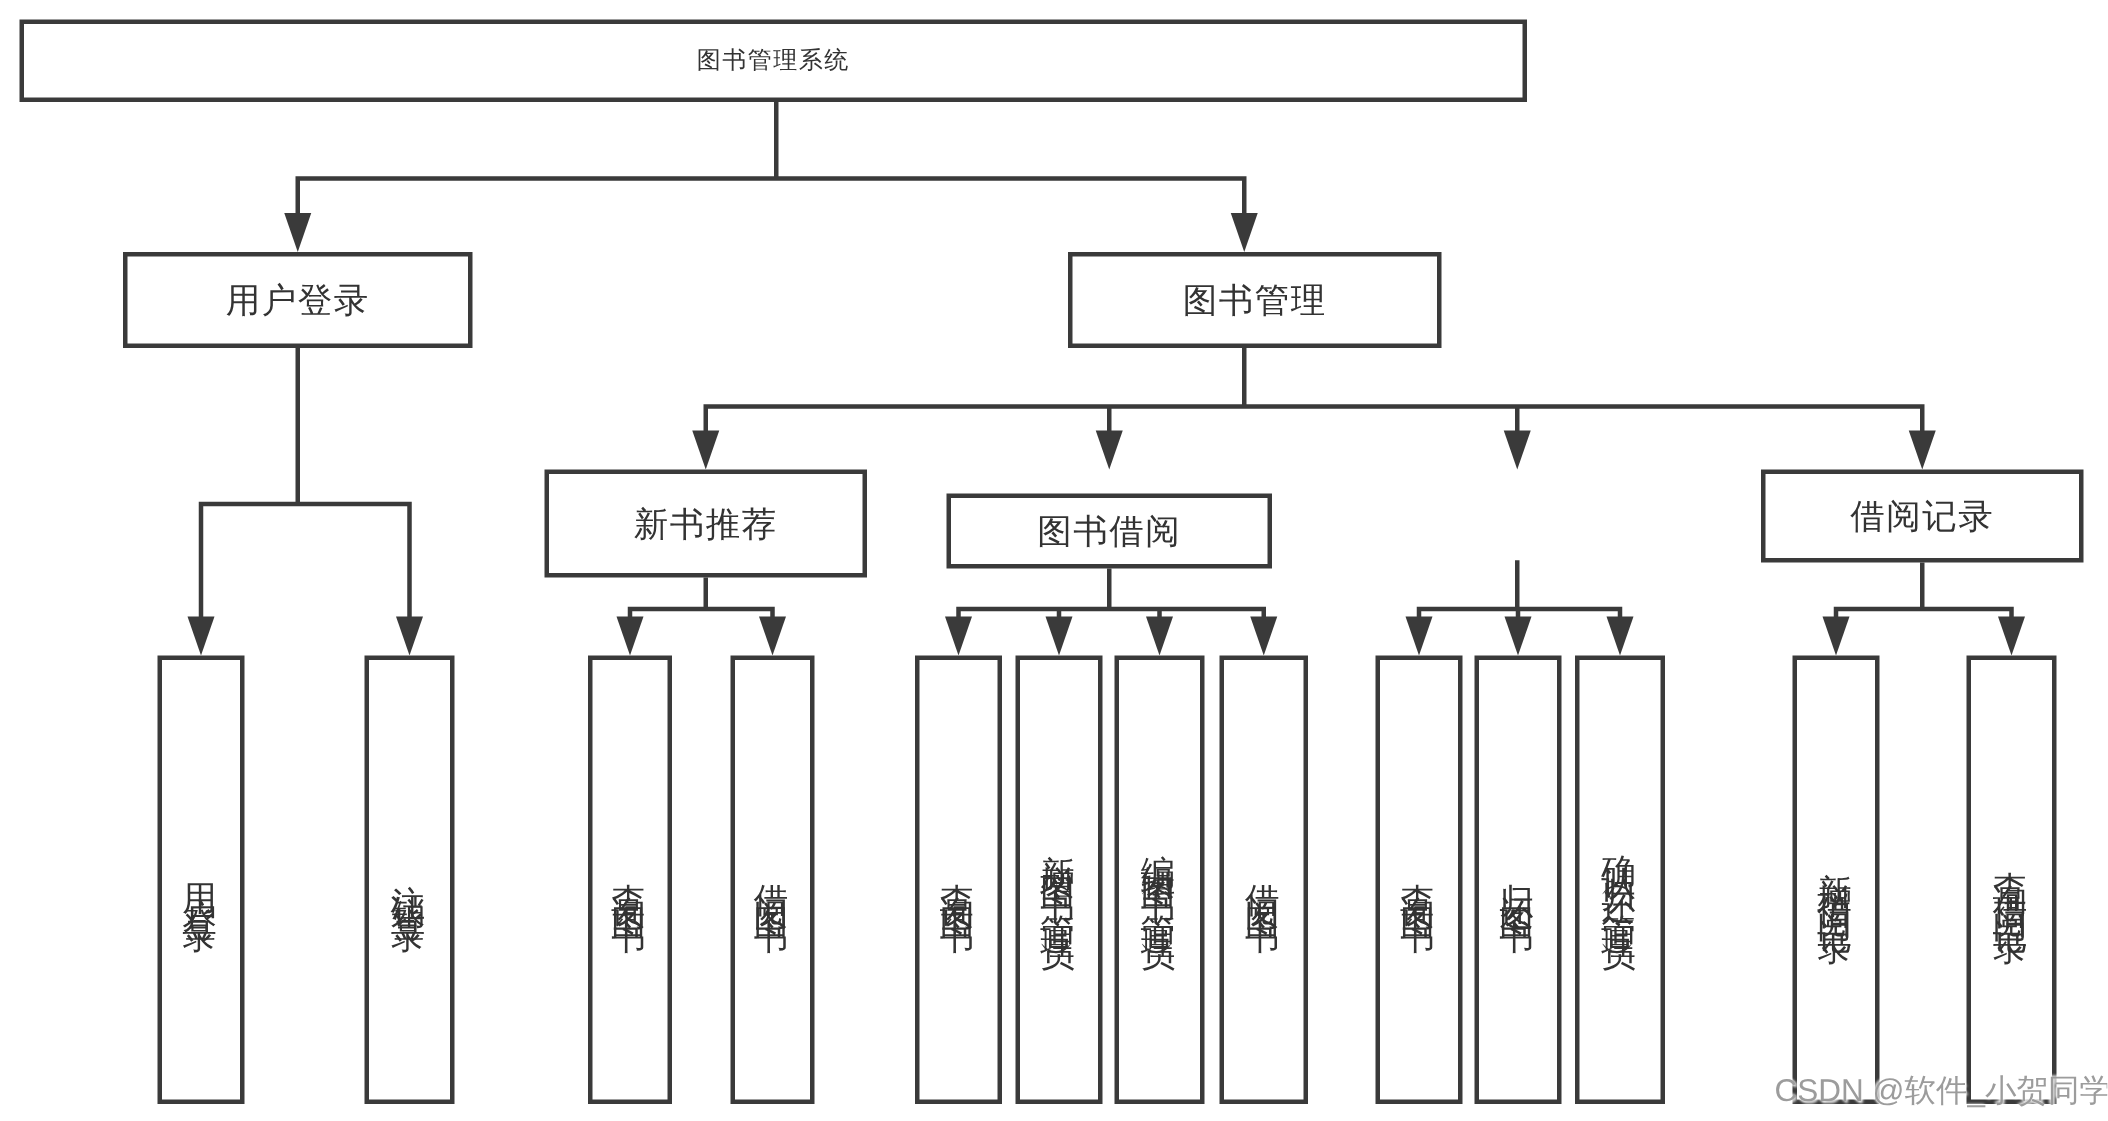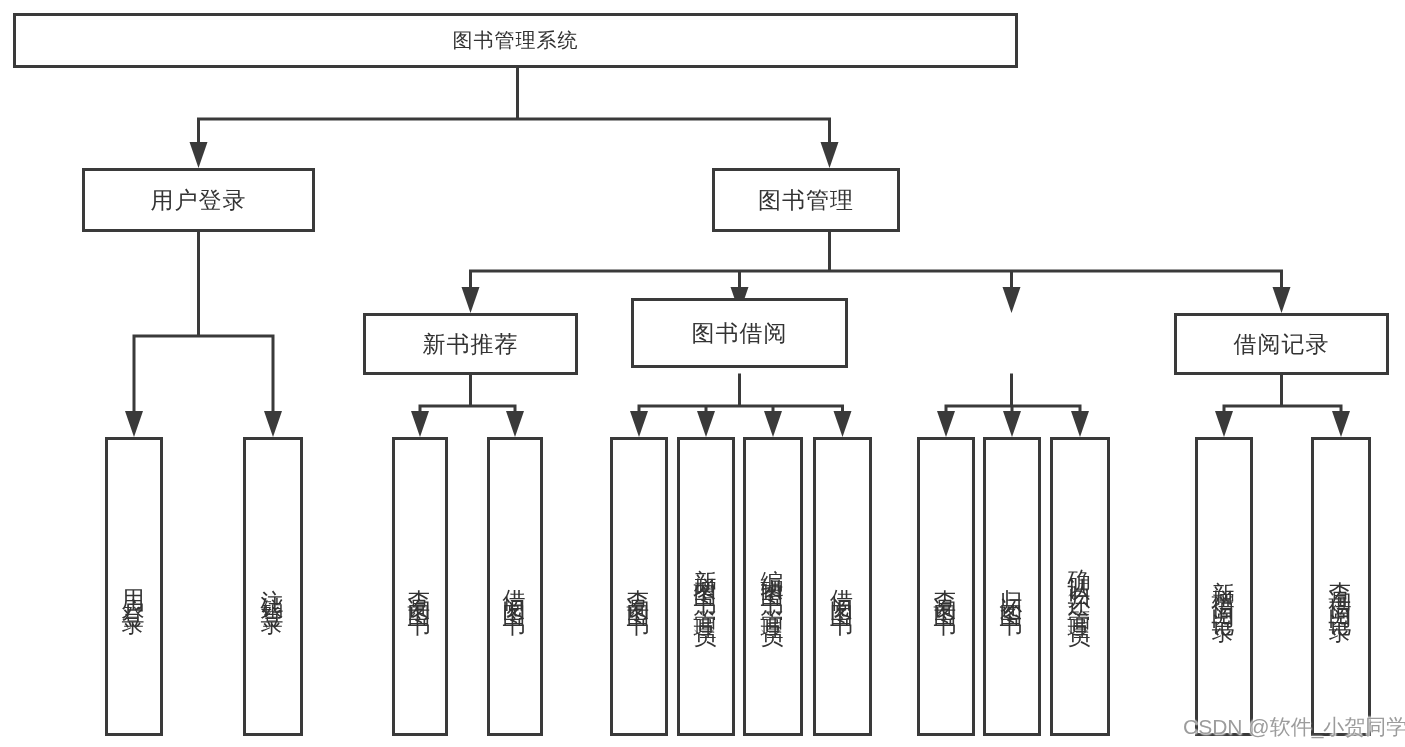--- a/index.html
+++ b/index.html
@@ -30,21 +30,21 @@
     border: 3px solid var(--line);
     display: flex;
     align-items: center;
     justify-content: center;
     color: var(--text);
     font-size: 23px;
     letter-spacing: 1px;
     z-index: 1;
     white-space: nowrap;
   }
-  .node.root { font-size: 20px; }
+  .node.root { font-size: 16px; }
   .node.vert {
     writing-mode: vertical-rl;
     text-orientation: mixed;
     letter-spacing: 8px;
     font-size: 23px;
     white-space: normal;
     padding: 6px 0;
   }
   .watermark {
     position: absolute;
@@ -112,24 +112,24 @@
       <polygon points="1003,411 1021,411 1012,437"></polygon>
       <polygon points="1071,411 1089,411 1080,437"></polygon>
       <polygon points="1215,411 1233,411 1224,437"></polygon>
       <polygon points="1332,411 1350,411 1341,437"></polygon>
     </g>
   </svg>
 
   <div class="node root" style="left:13px;top:13px;width:1005px;height:55px">图书管理系统</div>
 
   <div class="node" style="left:82px;top:168px;width:233px;height:64px">用户登录</div>
-  <div class="node" style="left:712px;top:168px;width:188px;height:64px">图书管理</div>
+  <div class="node" style="left:712px;top:168px;width:249px;height:64px">图书管理</div>
 
-  <div class="node" style="left:363px;top:313px;width:215px;height:62px">新书推荐</div>
-  <div class="node" style="left:631px;top:298px;width:217px;height:70px">图书借阅</div>
+  <div class="node" style="left:363px;top:313px;width:215px;height:72px">新书推荐</div>
+  <div class="node" style="left:631px;top:329px;width:217px;height:50px">图书借阅</div>
   <div class="node" style="left:1174px;top:313px;width:215px;height:62px">借阅记录</div>
 
   <div class="node vert" style="left:105px;top:437px;width:58px;height:299px">用户登录</div>
   <div class="node vert" style="left:243px;top:437px;width:60px;height:299px">注销登录</div>
 
   <div class="node vert" style="left:392px;top:437px;width:56px;height:299px">查询图书</div>
   <div class="node vert" style="left:487px;top:437px;width:56px;height:299px">借阅图书</div>
 
   <div class="node vert" style="left:610px;top:437px;width:58px;height:299px">查询图书</div>
   <div class="node vert" style="left:677px;top:437px;width:58px;height:299px">新增图书（管理员）</div>

